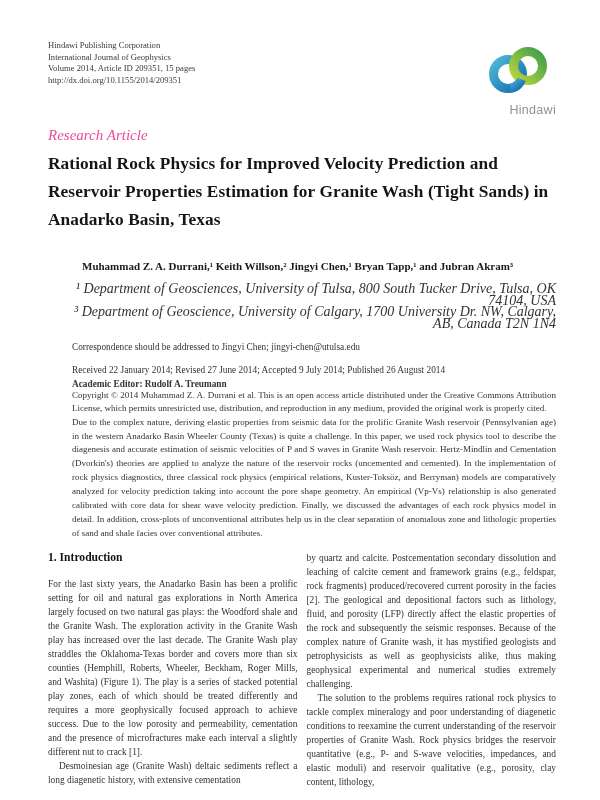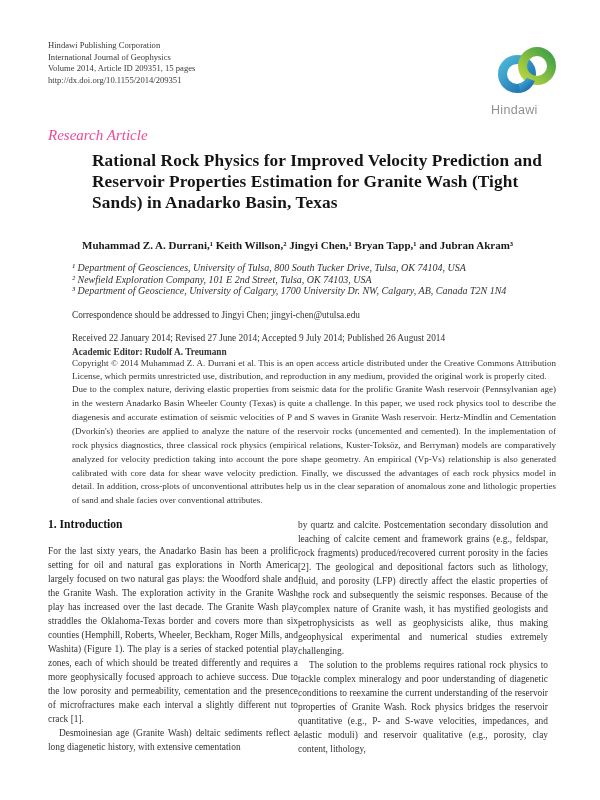--- a/index.html
+++ b/index.html
@@ -12,73 +12,73 @@
     overflow: hidden;
     padding: 40px 44px 0 48px;
     color: #2b2b2b;
     font-family: "Liberation Serif", serif;
     border-radius: 25px;
   }
   .pub-info { font-size: 8.6px; line-height: 11.5px; color: #3a3a3a; }
   .logo {
     position: absolute;
     top: 44px;
-    right: 27px;
+    right: 44px;
     width: 82px;
-    text-align: left;
+    text-align: right;
   }
   .logo-wordmark {
     font-family: "Liberation Sans", sans-serif;
     font-size: 12.5px;
     color: #8f9194;
     letter-spacing: 0.3px;
     margin-top: 1px;
   }
   .article-type {
     margin-top: 40px;
     font-style: italic;
     font-size: 15px;
     line-height: 19px;
     color: #ec4899;
   }
   .title {
     margin-top: 5px;
     font-size: 17.3px;
-    line-height: 21px;
+    line-height: 28px;
     font-weight: bold;
     color: #151515;
     letter-spacing: 0.1px;
-    margin-left: 44px;
   }
   .front { margin-top: 26px; padding-left: 24px; }
   .authors {
     padding-left: 10px;
     font-size: 11px;
     line-height: 13px;
     font-weight: bold;
     color: #1a1a1a;
   }
-  .affiliations { margin-top: 10px; font-size: 10px; line-height: 11.5px; font-style: italic; color: #333; }
+  .affiliations { margin-top: 10px; font-size: 14px; line-height: 11.5px; font-style: italic; color: #333; text-align: right; }
   .meta-line { margin-top: 13px; font-size: 9.3px; color: #333; }
   .meta-line.tight { margin-top: 4px; font-weight: bold; }
   .copyright {
     font-size: 9px;
     line-height: 13.3px;
     text-align: justify;
     color: #333;
   }
   .abstract {
     font-size: 9px;
     line-height: 13.9px;
     text-align: justify;
     color: #333;
   }
   .body-cols {
     margin-top: 10px;
     display: flex;
+    gap: 9px;
   }
   .col { width: 250px; }
   .section-heading {
     font-size: 11.6px;
     font-weight: bold;
     color: #151515;
     margin-bottom: 13px;
   }
   .col p {
     font-size: 9.4px;
@@ -121,21 +121,20 @@
 
   <div class="article-type">Research Article</div>
 
   <h1 class="title">Rational Rock Physics for Improved Velocity Prediction and Reservoir Properties Estimation for Granite Wash (Tight Sands) in Anadarko Basin, Texas</h1>
 
   <div class="front">
     <div class="authors">Muhammad Z. A. Durrani,¹ Keith Willson,² Jingyi Chen,¹ Bryan Tapp,¹ and Jubran Akram³</div>
 
     <div class="affiliations">
       <div>¹ Department of Geosciences, University of Tulsa, 800 South Tucker Drive, Tulsa, OK 74104, USA</div>
-      <div>² Newfield Exploration Company, 101 E 2nd Street, Tulsa, OK 74103, USA</div>
       <div>³ Department of Geoscience, University of Calgary, 1700 University Dr. NW, Calgary, AB, Canada T2N 1N4</div>
     </div>
 
     <div class="meta-line">Correspondence should be addressed to Jingyi Chen; jingyi-chen@utulsa.edu</div>
     <div class="meta-line">Received 22 January 2014; Revised 27 June 2014; Accepted 9 July 2014; Published 26 August 2014</div>
     <div class="meta-line tight">Academic Editor: Rudolf A. Treumann</div>
 
     <div class="copyright">Copyright © 2014 Muhammad Z. A. Durrani et al. This is an open access article distributed under the Creative Commons Attribution License, which permits unrestricted use, distribution, and reproduction in any medium, provided the original work is properly cited.</div>
 
     <div class="abstract">Due to the complex nature, deriving elastic properties from seismic data for the prolific Granite Wash reservoir (Pennsylvanian age) in the western Anadarko Basin Wheeler County (Texas) is quite a challenge. In this paper, we used rock physics tool to describe the diagenesis and accurate estimation of seismic velocities of P and S waves in Granite Wash reservoir. Hertz-Mindlin and Cementation (Dvorkin's) theories are applied to analyze the nature of the reservoir rocks (uncemented and cemented). In the implementation of rock physics diagnostics, three classical rock physics (empirical relations, Kuster-Toksöz, and Berryman) models are comparatively analyzed for velocity prediction taking into account the pore shape geometry. An empirical (Vp-Vs) relationship is also generated calibrated with core data for shear wave velocity prediction. Finally, we discussed the advantages of each rock physics model in detail. In addition, cross-plots of unconventional attributes help us in the clear separation of anomalous zone and lithologic properties of sand and shale facies over conventional attributes.</div>

